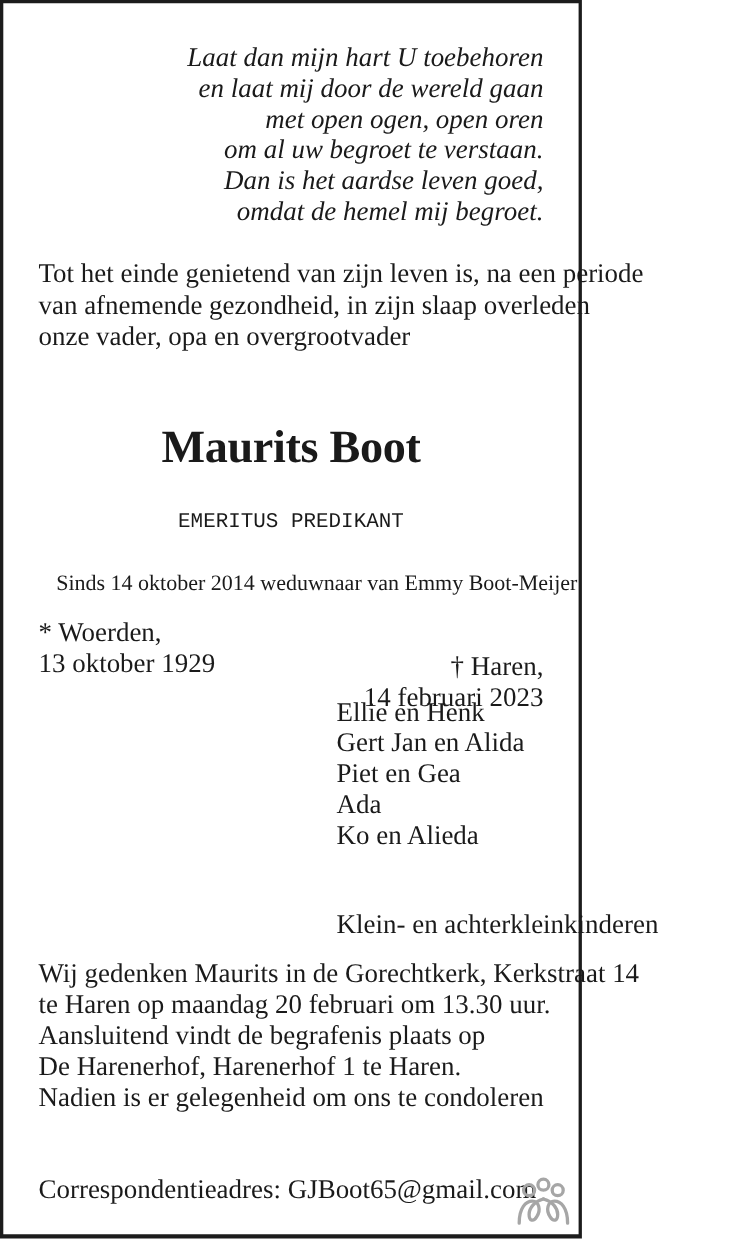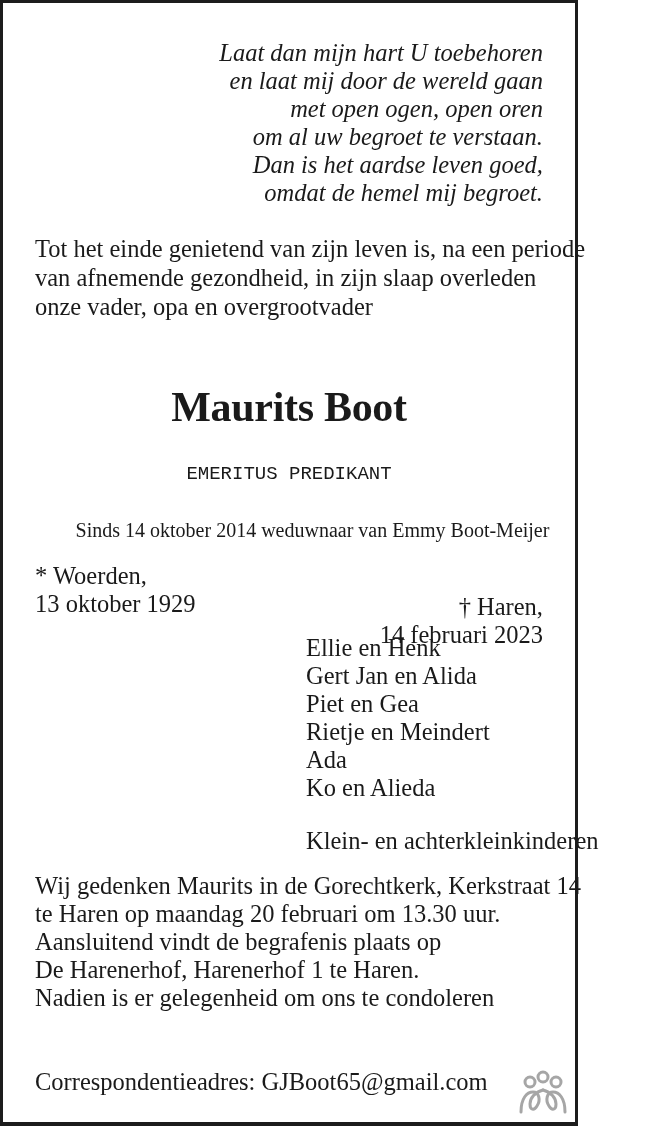--- a/index.html
+++ b/index.html
@@ -8,21 +8,21 @@
       background: #ffffff;
     }
     body {
       width: 669px;
       height: 1126px;
       overflow: hidden;
     }
     .card {
       position: relative;
       box-sizing: border-box;
-      width: 578px;
+      width: 529px;
       height: 1126px;
       background: #ffffff;
       border-top: 3px solid #1c1c1c;
       border-left: 3px solid #1c1c1c;
       border-right: 3px solid #1c1c1c;
       border-bottom: 4px solid #1c1c1c;
       color: #1a1a1a;
       font-family: "Liberation Serif", "DejaVu Serif", serif;
     }
     .abs { position: absolute; }
@@ -161,21 +161,20 @@
 
   <div class="abs death">
     <div>† Haren,</div>
     <div>14 februari 2023</div>
   </div>
 
   <div class="abs family">
     <div>Ellie en Henk</div>
     <div>Gert Jan en Alida</div>
     <div>Piet en Gea</div>
-    <div>Rietje en Meindert</div>
     <div>Ada</div>
     <div>Ko en Alieda</div>
   </div>
 
   <div class="abs grandkids">Klein- en achterkleinkinderen</div>
 
   <div class="abs service">
     <div>Wij gedenken Maurits in de Gorechtkerk, Kerkstraat 14</div>
     <div>te Haren op maandag 20 februari om 13.30 uur.</div>
     <div>Aansluitend vindt de begrafenis plaats op</div>

